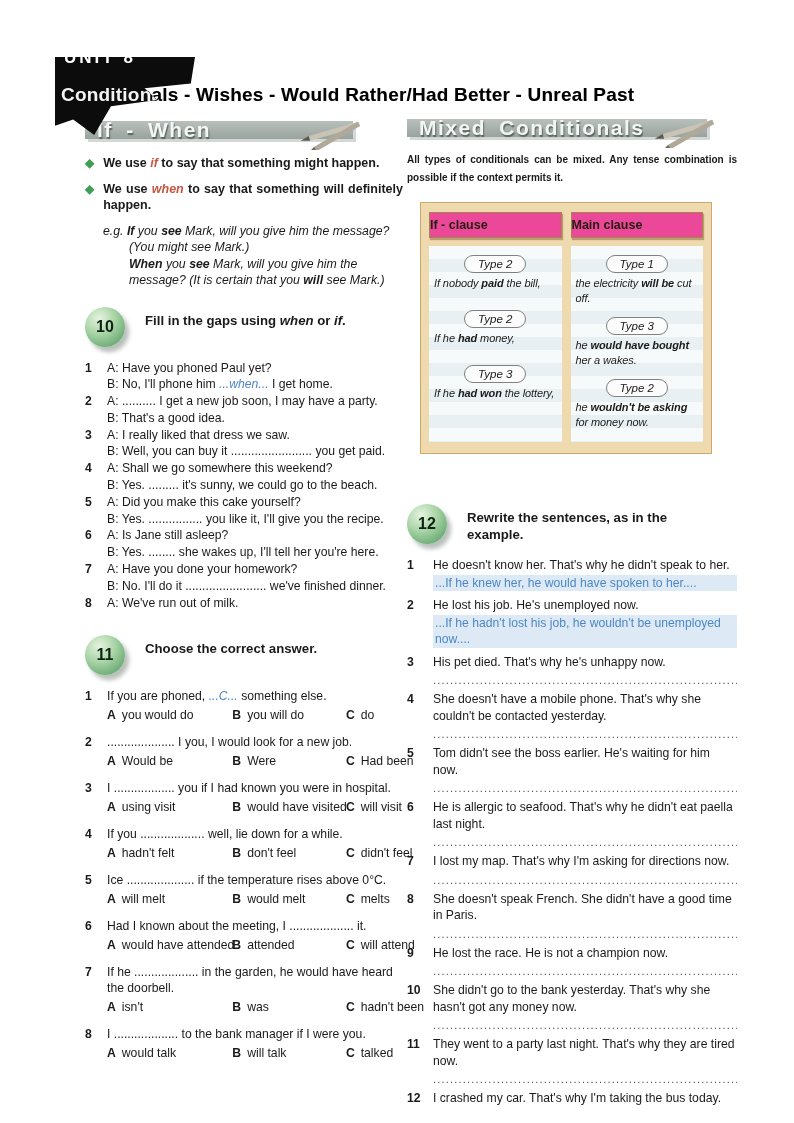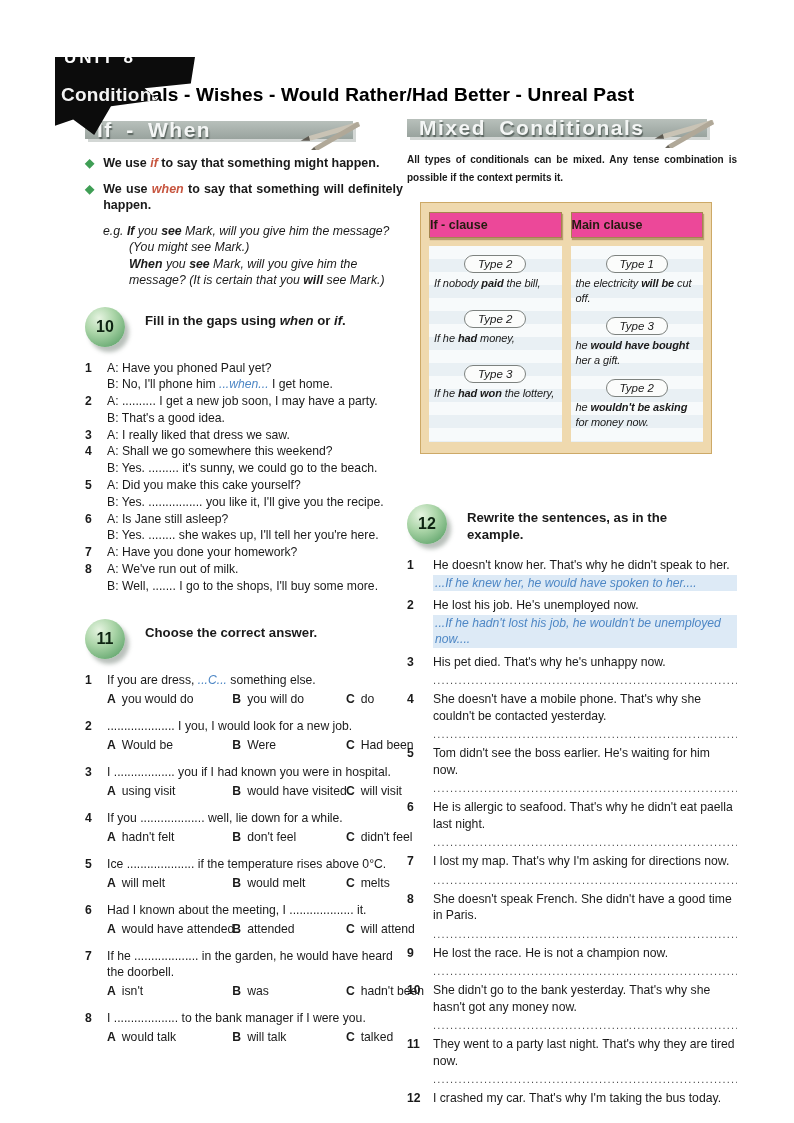--- a/index.html
+++ b/index.html
@@ -74,21 +74,21 @@
   .tbadge-wrap{text-align:center;margin-bottom:3px;}
   .tbadge{display:inline-block;border:1.5px solid #7d827f;border-radius:9px;background:#fbfcfb;
           padding:0 13px;font-size:11.5px;font-style:italic;line-height:16px;}
   .ttext{font-size:11px;line-height:14.5px;letter-spacing:-0.1px;}
 
   
   .itemsC{font-size:12.2px;line-height:16.5px;}
   .itmC{display:flex;margin-bottom:6px;}
   .cnum{flex:none;width:26px;font-weight:bold;}
   .cbody{flex:1;min-width:0;}
-  .answer{color:#4e87c5;font-style:italic;background:#ddeaf6;display:block;margin-top:1px;padding:0 2px;}
+  .answer{color:#4e87c5;background:#ddeaf6;display:block;margin-top:1px;padding:0 2px;}
   .dotline{height:13px;overflow:hidden;white-space:nowrap;color:#4d4d4d;font-size:11px;
            letter-spacing:1.2px;margin-top:2px;}
 </style>
 </head>
 <body>
 
 <div class="page">
 
   <div class="banner"></div>
   <div class="unit-label">
@@ -145,20 +145,21 @@
           <span class="inum">2</span>
           <div class="ibody">
             <div class="dline"><span>A: .......... I get a new job soon, I may have a party.</span></div>
             <div class="dline"><span>B: That's a good idea.</span></div>
           </div>
         </div>
         <div class="itmA">
           <span class="inum">3</span>
           <div class="ibody">
             <div class="dline"><span>A: I really liked that dress we saw.</span></div>
+            <div class="dline"><span>B: Well, you can buy it ........................ you get paid.</span></div>
           </div>
         </div>
         <div class="itmA">
           <span class="inum">4</span>
           <div class="ibody">
             <div class="dline"><span>A: Shall we go somewhere this weekend?</span></div>
             <div class="dline"><span>B: Yes. ......... it's sunny, we could go to the beach.</span></div>
           </div>
         </div>
         <div class="itmA">
@@ -172,40 +173,40 @@
           <span class="inum">6</span>
           <div class="ibody">
             <div class="dline"><span>A: Is Jane still asleep?</span></div>
             <div class="dline"><span>B: Yes. ........ she wakes up, I'll tell her you're here.</span></div>
           </div>
         </div>
         <div class="itmA">
           <span class="inum">7</span>
           <div class="ibody">
             <div class="dline"><span>A: Have you done your homework?</span></div>
+            <div class="dline"><span>B: No. I'll do it ........................ we've finished dinner.</span></div>
           </div>
         </div>
         <div class="itmA">
           <span class="inum">8</span>
           <div class="ibody">
             <div class="dline"><span>A: We've run out of milk.</span></div>
-            <div class="dline"><span>B: Well, ....... I go to the shops, I'll buy some more.</span></div>
           </div>
         </div>
       </div>
 
     <div class="ex-head" style="margin-top:24px;">
       <div class="badge">11</div>
       <div class="ex-title">Choose the correct answer.</div>
     </div>
     <div class="itemsB">
         <div class="itmB">
           <div class="row">
             <span class="inum">1</span>
-            <div class="ibody"><span>If you are dress, </span><span class="ans">...C...</span><span> something else.</span></div>
+            <div class="ibody"><span>If you are phoned, </span><span class="ans">...C...</span><span> something else.</span></div>
           </div>
           <div class="opts">
             <span class="opt"><span class="letter">A</span><span class="otext">you would do</span></span>
             <span class="opt"><span class="letter">B</span><span class="otext">you will do</span></span>
             <span class="opt"><span class="letter">C</span><span class="otext">do</span></span>
           </div>
         </div>
         <div class="itmB">
           <div class="row">
             <span class="inum">2</span>
@@ -322,21 +323,21 @@
             <div class="ttext"><span class="i">If he </span><span class="bi">had won</span><span class="i"> the lottery,</span></div>
           </div>
         </div>
       <div class="panel">
           <div class="tblock">
             <div class="tbadge-wrap"><span class="tbadge">Type 1</span></div>
             <div class="ttext"><span class="i">the electricity </span><span class="bi">will be</span><span class="i"> cut off.</span></div>
           </div>
           <div class="tblock">
             <div class="tbadge-wrap"><span class="tbadge">Type 3</span></div>
-            <div class="ttext"><span class="i">he </span><span class="bi">would have bought</span><span class="i"> her a gift.</span></div>
+            <div class="ttext"><span class="i">he </span><span class="bi">would have bought</span><span class="i"> her a wakes.</span></div>
           </div>
           <div class="tblock">
             <div class="tbadge-wrap"><span class="tbadge">Type 2</span></div>
             <div class="ttext"><span class="i">he </span><span class="bi">wouldn't be asking</span><span class="i"> for money now.</span></div>
           </div>
         </div>
     </div>
 
     <div class="ex-head" style="margin-top:50px;">
       <div class="badge">12</div>

